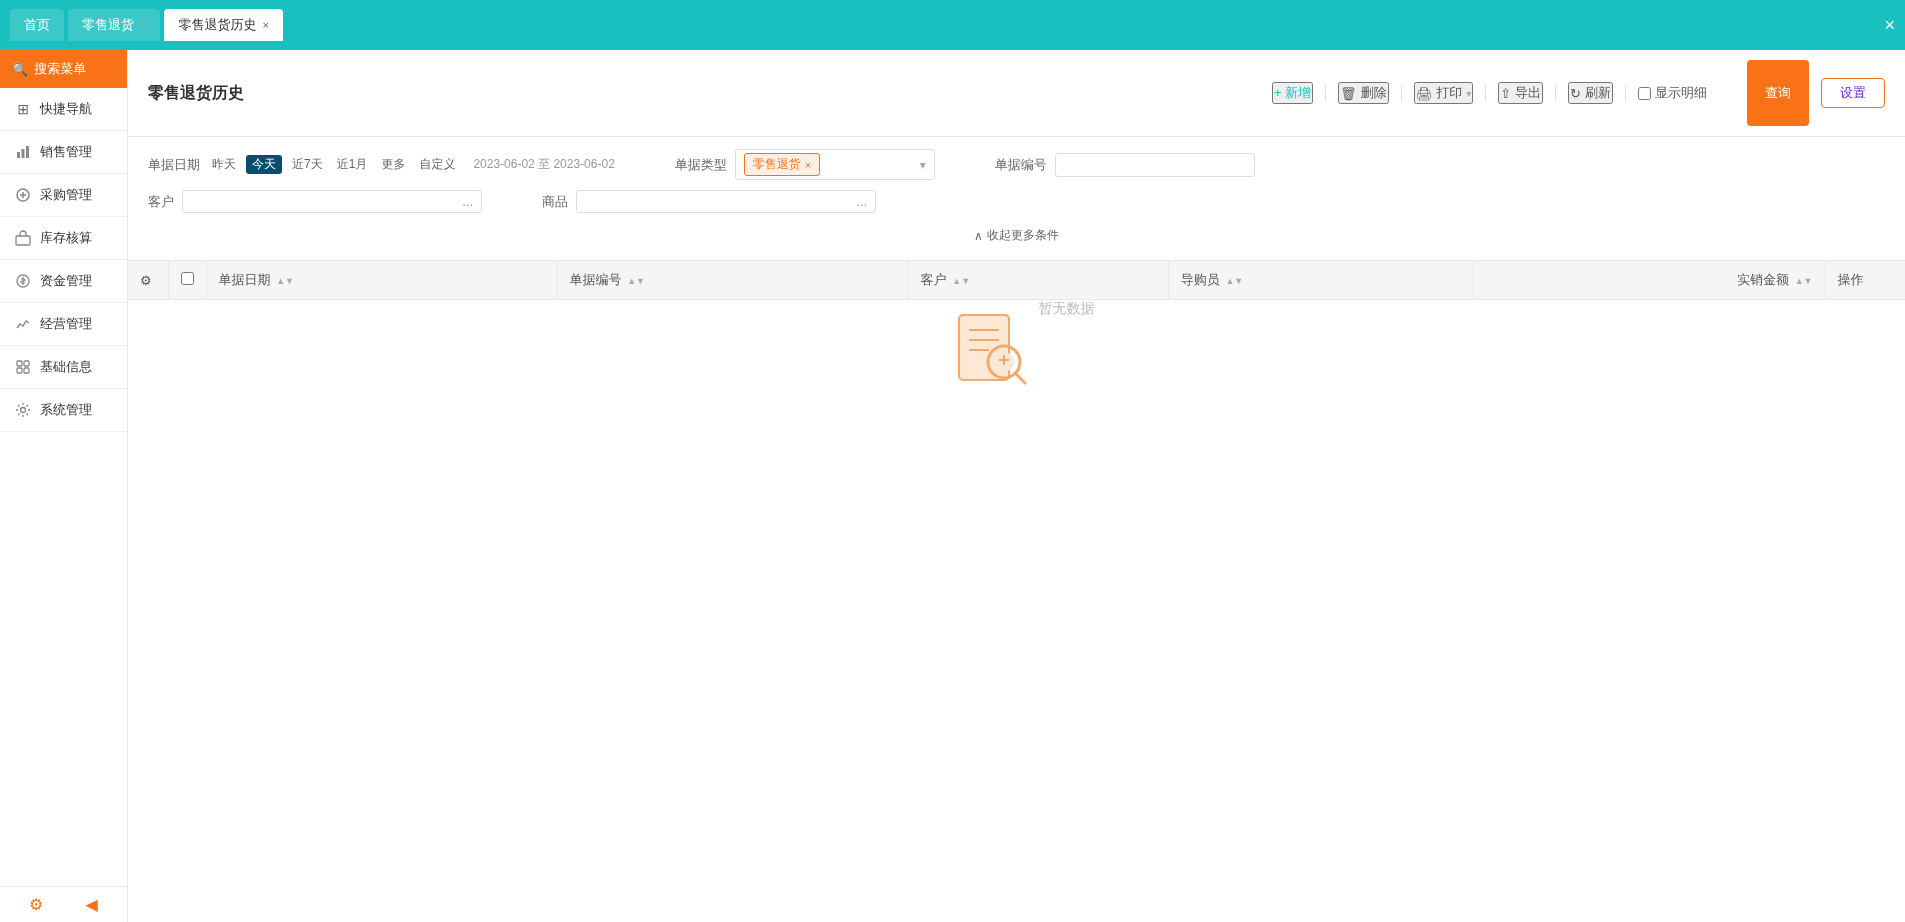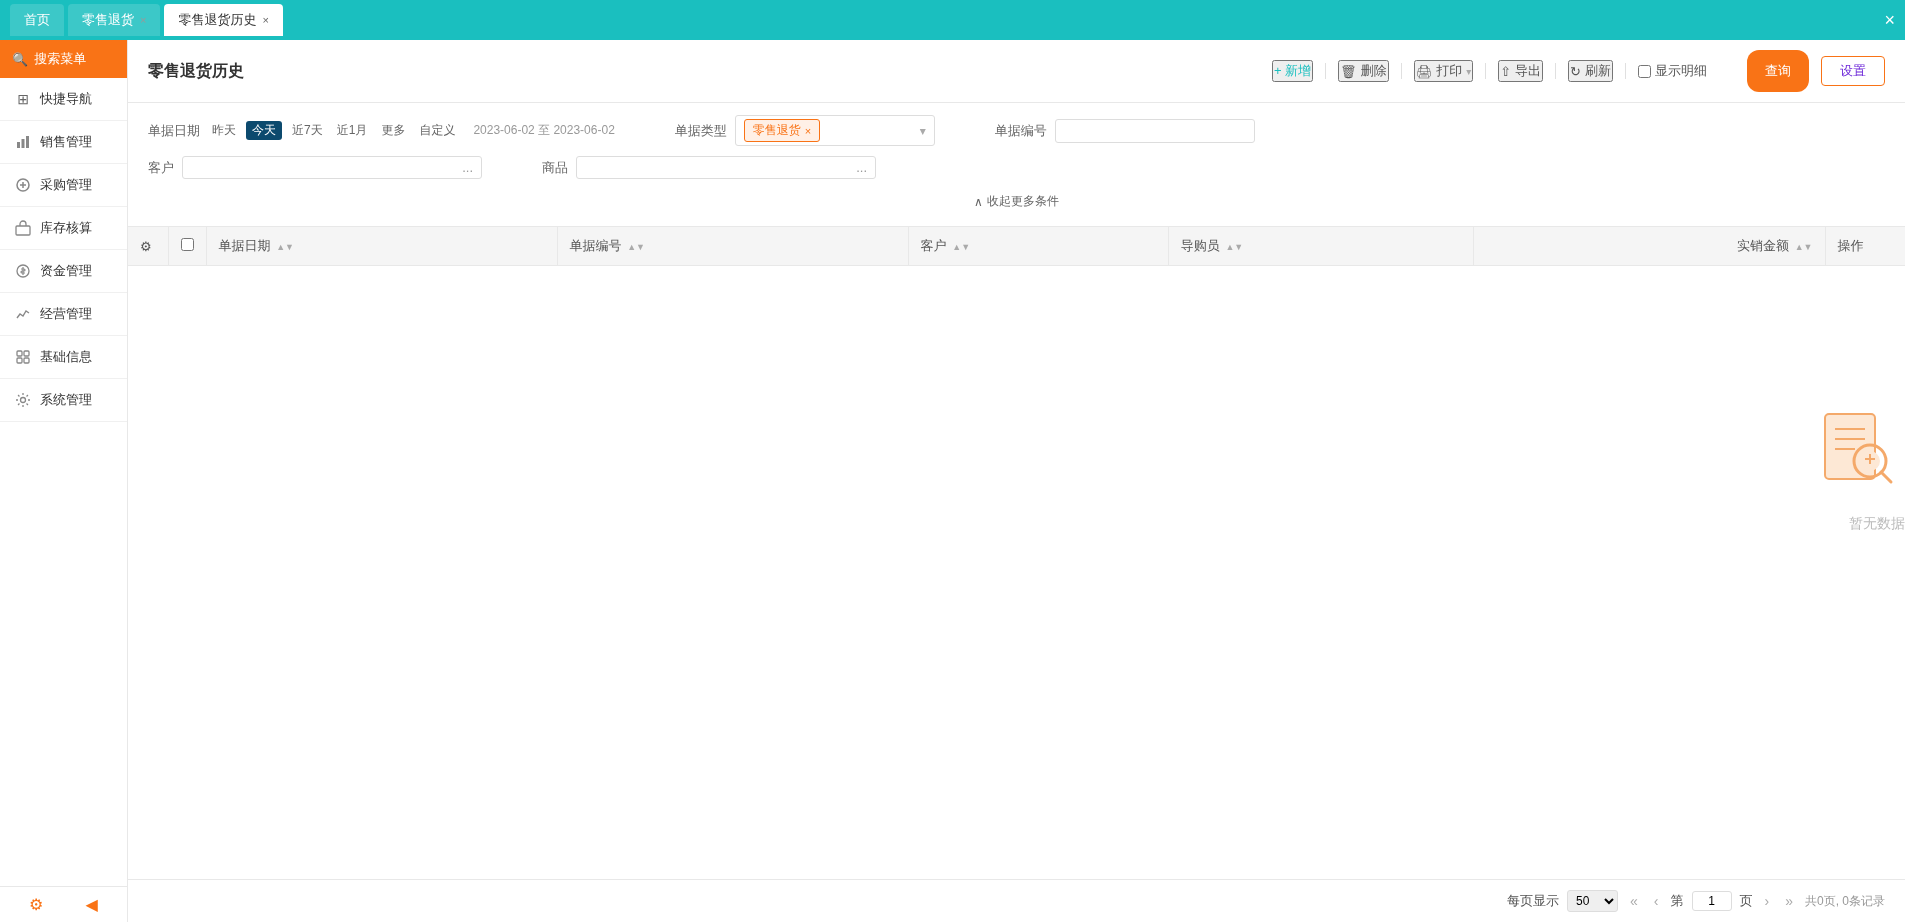--- a/index.html
+++ b/index.html
@@ -1,21 +1,21 @@
 <!DOCTYPE html>
 <html><head>
   <meta charset="utf-8">
   <style>
     * { box-sizing: border-box; margin: 0; padding: 0; }
     body { font-family: 'Microsoft YaHei', Arial, sans-serif; font-size: 13px; background: #f5f5f5; color: #333; height: 922px; overflow: hidden; display: flex; flex-direction: column; }
 
     
     .top-bar {
       background: #1abfbf;
-      height: 40px;
+      height: 50px;
       display: flex;
       align-items: center;
       padding: 0 10px;
       flex-shrink: 0;
     }
     .top-bar-tabs {
       display: flex;
       align-items: center;
       flex: 1;
       gap: 4px;
@@ -147,22 +147,22 @@
       color: #555;
       font-size: 13px;
       text-align: right;
     }
     .action-btn.new { color: #1abfbf; }
     .action-btn.del { color: #555; }
     .query-btn {
       background: #f97316;
       color: #fff;
       border: none;
-      padding: 12px 18px;
-      border-radius: 12px;
+      padding: 24px 18px;
+      border-radius: 4px;
       cursor: pointer;
       font-size: 13px;
     }
     .set-btn {
       background: #fff;
       color: #6d28d9;
       border: 1px solid #f97316;
       padding: 5px 18px;
       border-radius: 4px;
       cursor: pointer;
@@ -279,22 +279,22 @@
       border-right: 1px solid #e8e8e8;
     }
     .data-table th:last-child { border-right: none; }
     .th-settings { width: 40px; text-align: center; }
     .th-check { width: 36px; text-align: center; }
     .sort-arrows { display: inline-flex; flex-direction: column; font-size: 9px; color: #aaa; margin-left: 2px; vertical-align: middle; }
     
     
     .empty-state {
       display: flex;
-      flex-direction: column;
-      align-items: flex-end;
+      flex-direction: row;
+      align-items: flex-start;
       justify-content: center;
       height: 400px;
       color: #ccc;
     }
     .empty-icon {
       width: 100px;
       height: 100px;
       margin-bottom: 16px;
     }
     .empty-text {
@@ -600,31 +600,15 @@
             <line x1="76" y1="73" x2="86" y2="83" stroke="#f4a96a" stroke-width="3" stroke-linecap="round"></line>
 
             <line x1="60" y1="60" x2="70" y2="60" stroke="#f4a96a" stroke-width="2"></line>
             <line x1="65" y1="55" x2="65" y2="65" stroke="#f4a96a" stroke-width="2"></line>
           </svg>
         </div>
         <span class="empty-text">暂无数据</span>
       </div>
     </div>
 
-    <div class="pagination">
-      <span>每页显示</span>
-      <select class="page-size-select">
-        <option value="50">50</option>
-        <option value="20">20</option>
-        <option value="100">100</option>
-      </select>
-      <span class="page-nav-btn">«</span>
-      <span class="page-nav-btn">‹</span>
-      <span>第</span>
-      <input class="page-input" type="text" value="1" style="">
-      <span>页</span>
-      <span class="page-nav-btn">›</span>
-      <span class="page-nav-btn">»</span>
-      <span class="page-info">共0页, 0条记录</span>
-    </div>
 
   </div>
 </div>
 
 </body></html>

